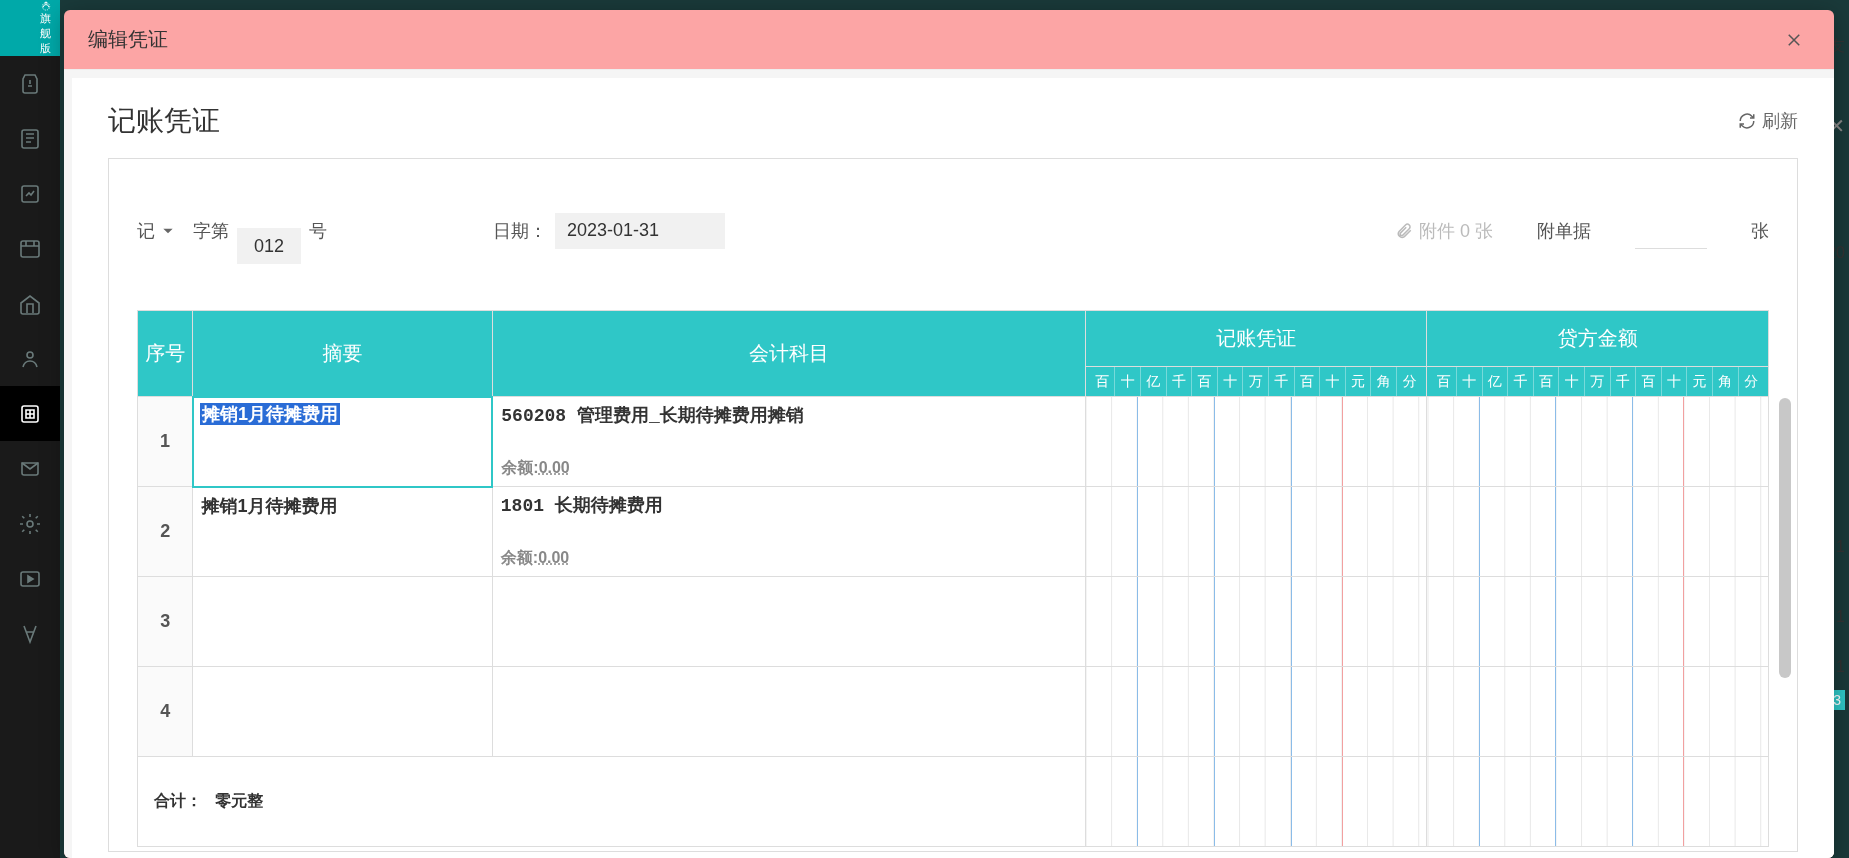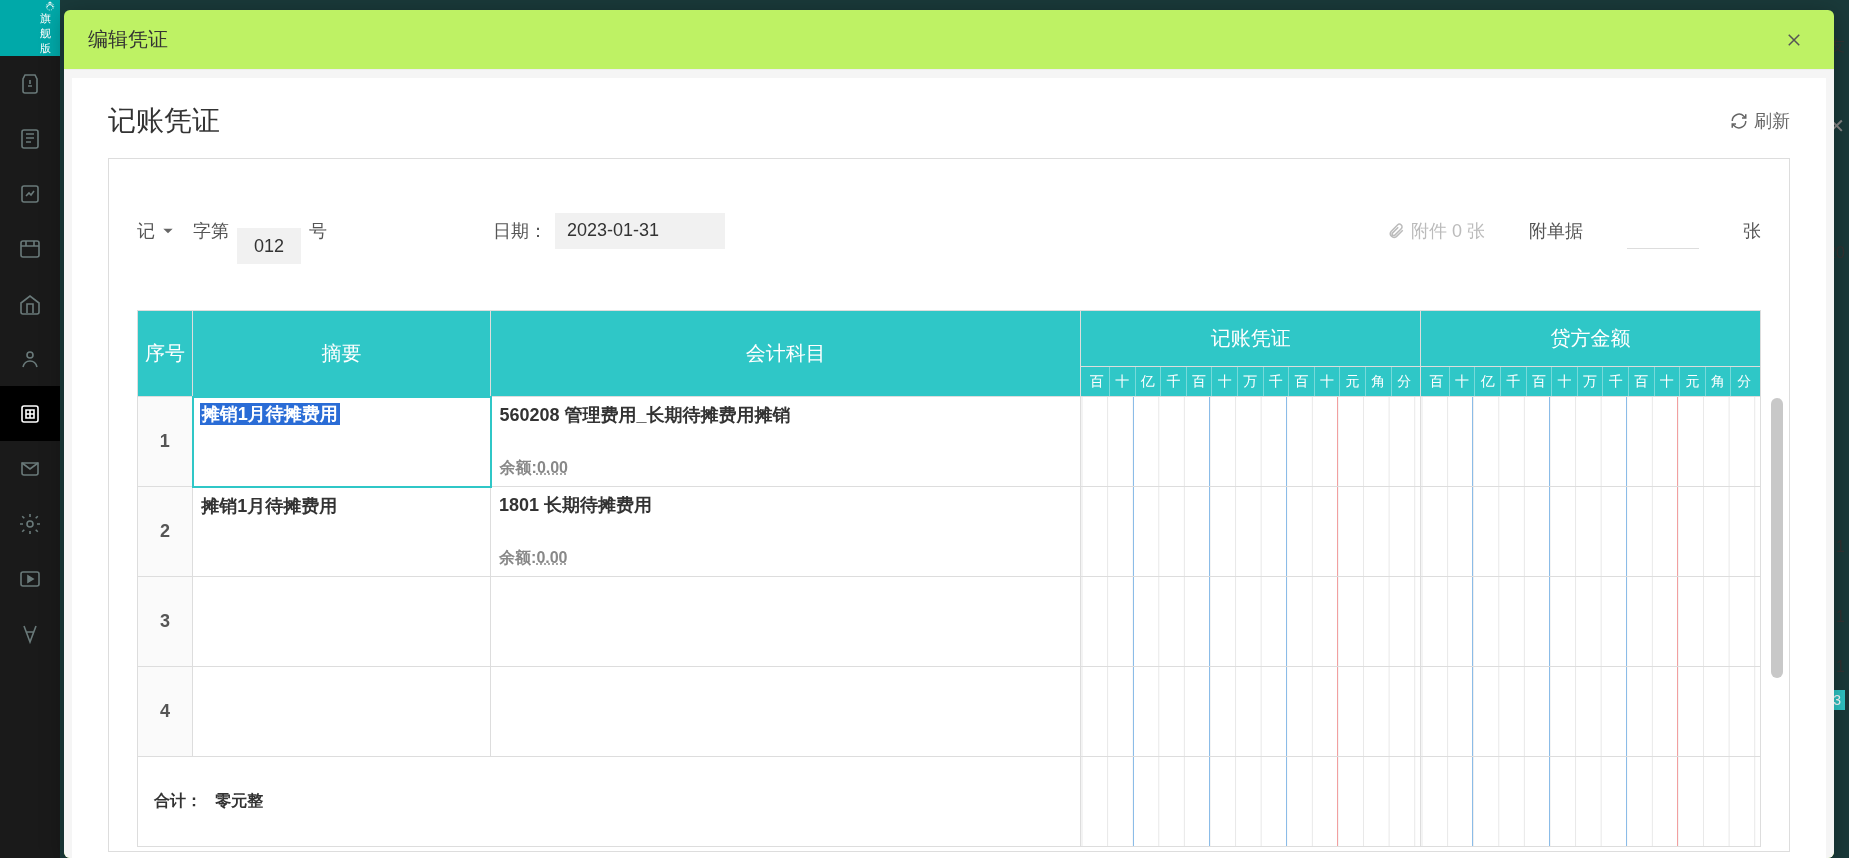--- a/index.html
+++ b/index.html
@@ -23,21 +23,21 @@
   flex-direction: column;
   align-items: center;
   z-index: 1;
 }
 .sidebar-logo {
   width: 60px;
   height: 56px;
   background: #00a9a9;
   display: flex;
   flex-direction: column;
-  align-items: center;
+  align-items: flex-end;
   justify-content: center;
   color: #fff;
   font-size: 11px;
   padding-left: 40px;
 }
 .sidebar-logo svg { width: 28px; height: 24px; }
 .sidebar-item {
   width: 60px;
   height: 55px;
   display: flex;
@@ -63,21 +63,21 @@
   right: 4px;
 }
 
 
 .modal {
   position: absolute;
   left: 64px;
   top: 10px;
   width: 1770px;
   height: 848px;
-  background: #bef264;
+  background: #fca5a5;
   border-radius: 6px;
   box-shadow: 0 4px 24px rgba(0,0,0,0.3);
   display: flex;
   flex-direction: column;
   overflow: hidden;
   z-index: 10;
 }
 .modal-header {
   height: 60px;
   padding: 0 24px;
@@ -96,21 +96,21 @@
   display: flex; align-items: center; justify-content: center;
   cursor: pointer;
   color: #555;
 }
 .close-btn svg { width: 18px; height: 18px; }
 
 
 .modal-body {
   flex: 1;
   background: #f5f5f5;
-  padding: 0 8px 0 8px;
+  padding: 0 0 0 8px;
   overflow: hidden;
 }
 .voucher-card {
   background: #fff;
   margin-top: 8px;
   padding: 24px 36px 0 36px;
   height: 100%;
   overflow: hidden;
   position: relative;
 }
@@ -260,21 +260,21 @@
 .summary-cell { font-weight: 600; }
 .summary-cell.editing {
   border: 2px solid #2fc7c7 !important;
   padding: 4px 6px;
 }
 .summary-text.selected {
   background: #2a6cd6;
   color: #fff;
   padding: 1px 2px;
 }
-.account-main { font-weight: 600; }
+.account-main { font-weight: 600; font-family: Liberation Mono, monospace; }
 .account-balance {
   position: absolute;
   bottom: 7px;
   left: 8px;
   font-size: 16px;
   color: #888;
   font-weight: 600;
 }
 .account-balance .bal-val { text-decoration: underline dotted; }
 

